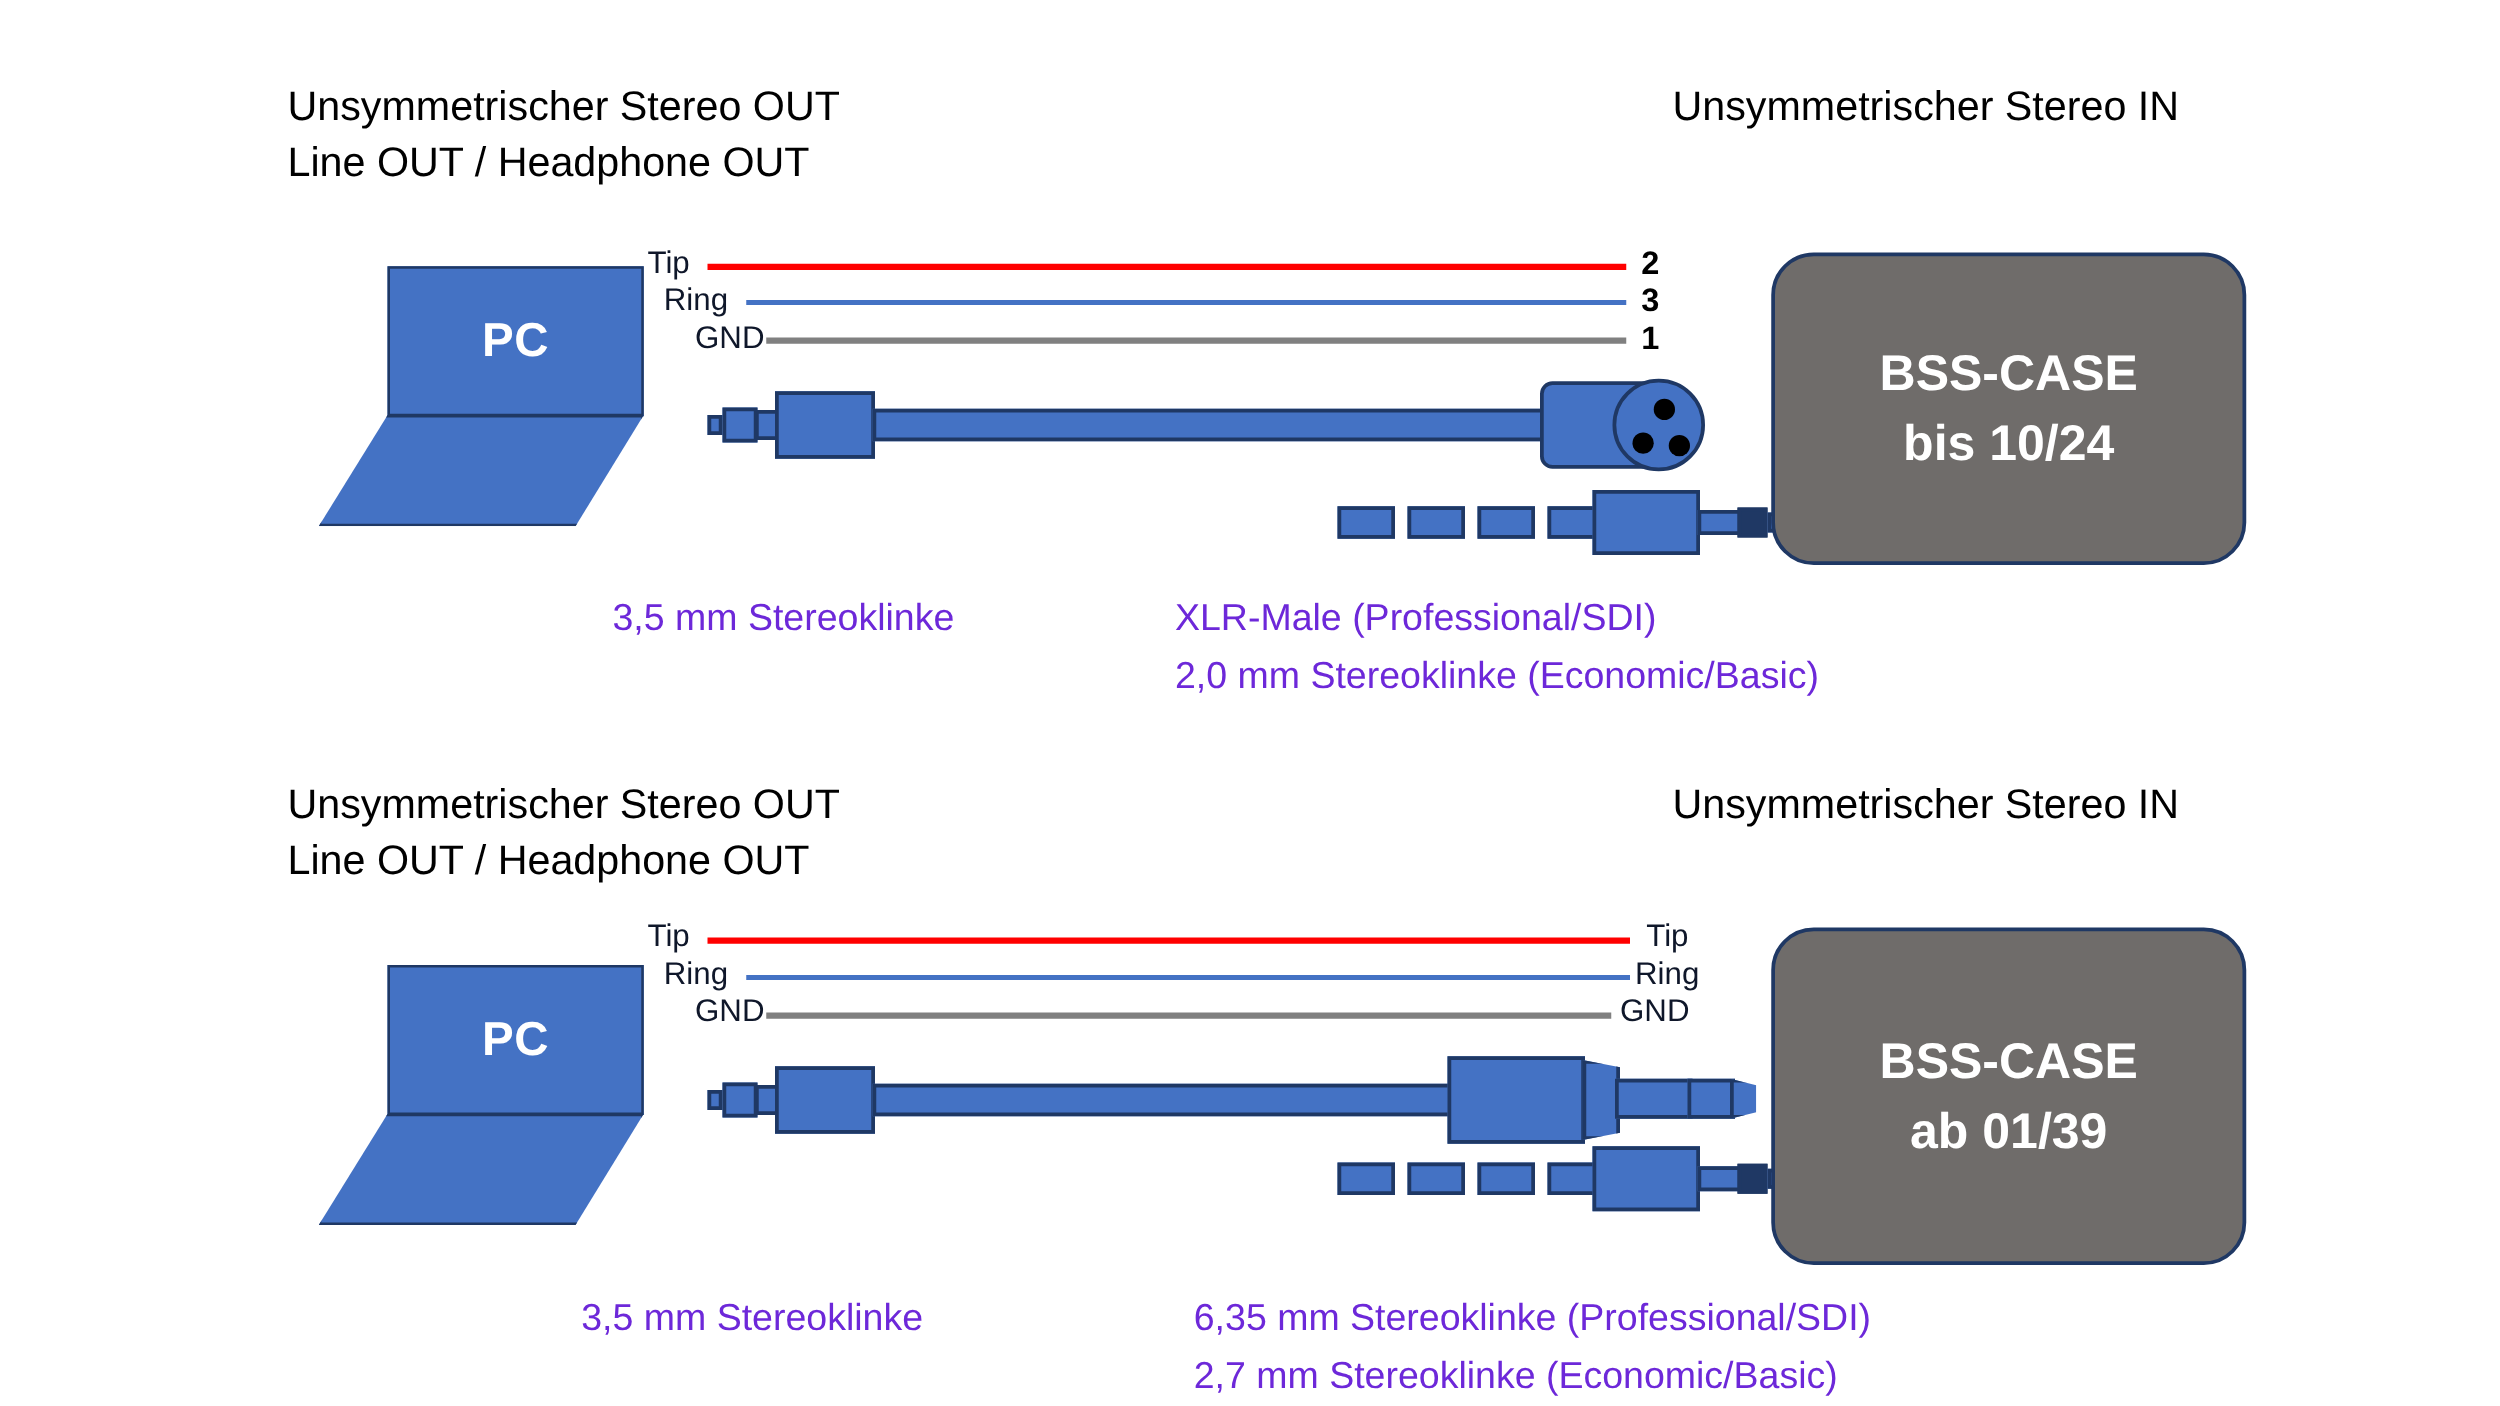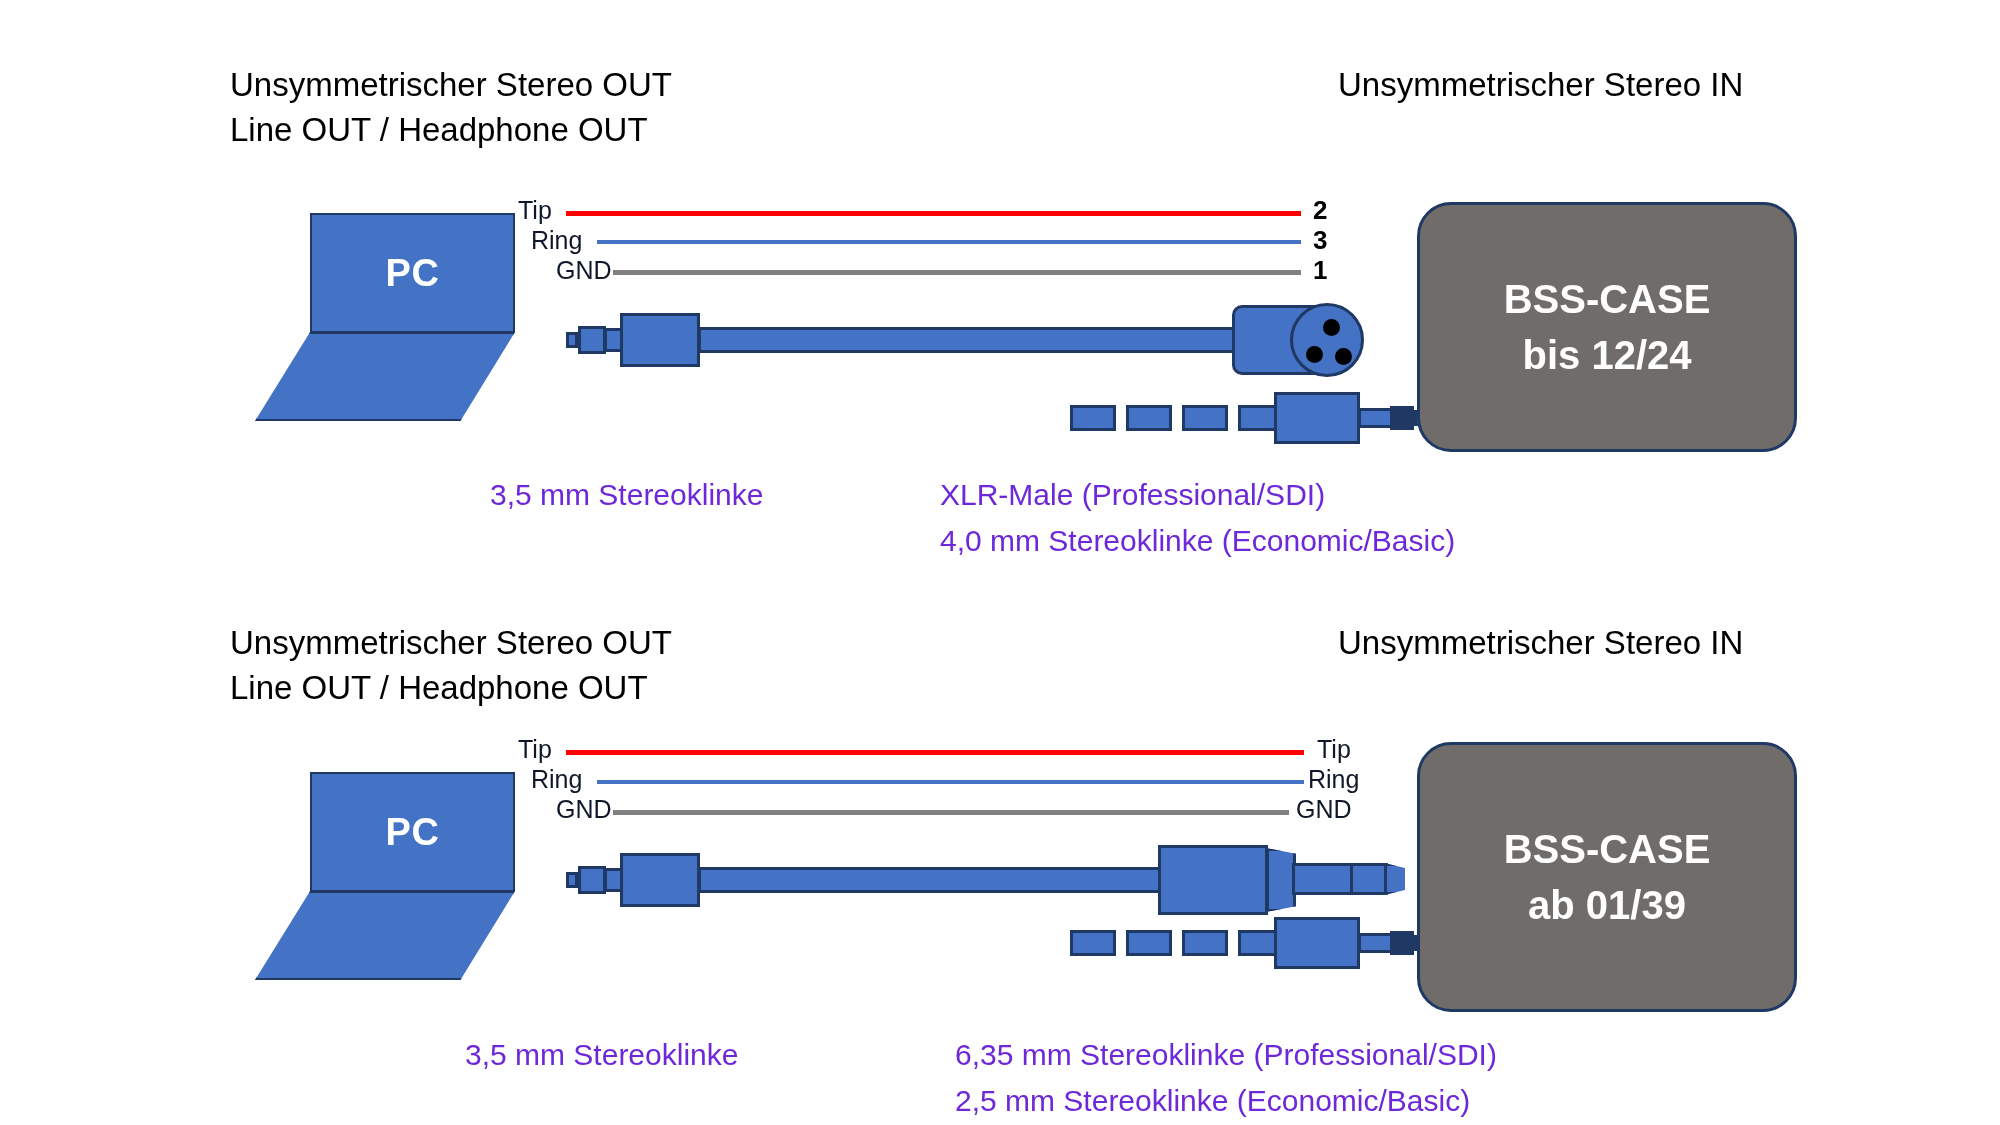--- a/index.html
+++ b/index.html
@@ -96,26 +96,26 @@
     <div class="seg" style="left:1182px;top:405px;width:46px;height:26px;"></div>
     <div class="seg" style="left:1238px;top:405px;width:60px;height:26px;"></div>
     <div class="cable-body" style="left:1274px;top:392px;width:86px;height:52px;"></div>
     <div class="seg" style="left:1358px;top:408px;width:36px;height:20px;"></div>
     <div class="seg" style="left:1390px;top:406px;width:24px;height:24px;background:#1F3864;"></div>
     <div class="seg" style="left:1414px;top:410px;width:16px;height:16px;"></div>
   </div>
 
   <div class="case-box" style="left:1417px;top:202px;width:380px;height:250px;">
     <span class="case-line">BSS-CASE</span>
-    <span class="case-line">bis 12/24</span>
+    <span class="case-line">bis 10/24</span>
   </div>
 
   <div class="caption" style="left:490px;top:472px;">3,5 mm Stereoklinke</div>
   <div class="caption" style="left:940px;top:472px;">XLR-Male (Professional/SDI)
-4,0 mm Stereoklinke (Economic/Basic)</div>
+2,0 mm Stereoklinke (Economic/Basic)</div>
 </div>
 
 <div class="diagram" id="diagram-2">
 
   <div class="heading head-left" style="top:80px;">Unsymmetrischer Stereo OUT
 Line OUT / Headphone OUT</div>
   <div class="heading head-right" style="top:80px;">Unsymmetrischer Stereo IN</div>
 
   <div class="pc-wrap" style="left:255px;top:232px;">
     <div class="pc-screen">
@@ -160,14 +160,14 @@
     <div class="seg" style="left:1414px;top:395px;width:16px;height:16px;"></div>
   </div>
 
   <div class="case-box" style="left:1417px;top:202px;width:380px;height:270px;">
     <span class="case-line">BSS-CASE</span>
     <span class="case-line">ab 01/39</span>
   </div>
 
   <div class="caption" style="left:465px;top:492px;">3,5 mm Stereoklinke</div>
   <div class="caption" style="left:955px;top:492px;">6,35 mm Stereoklinke (Professional/SDI)
-2,5 mm Stereoklinke (Economic/Basic)</div>
+2,7 mm Stereoklinke (Economic/Basic)</div>
 </div>
 
 </body></html>

